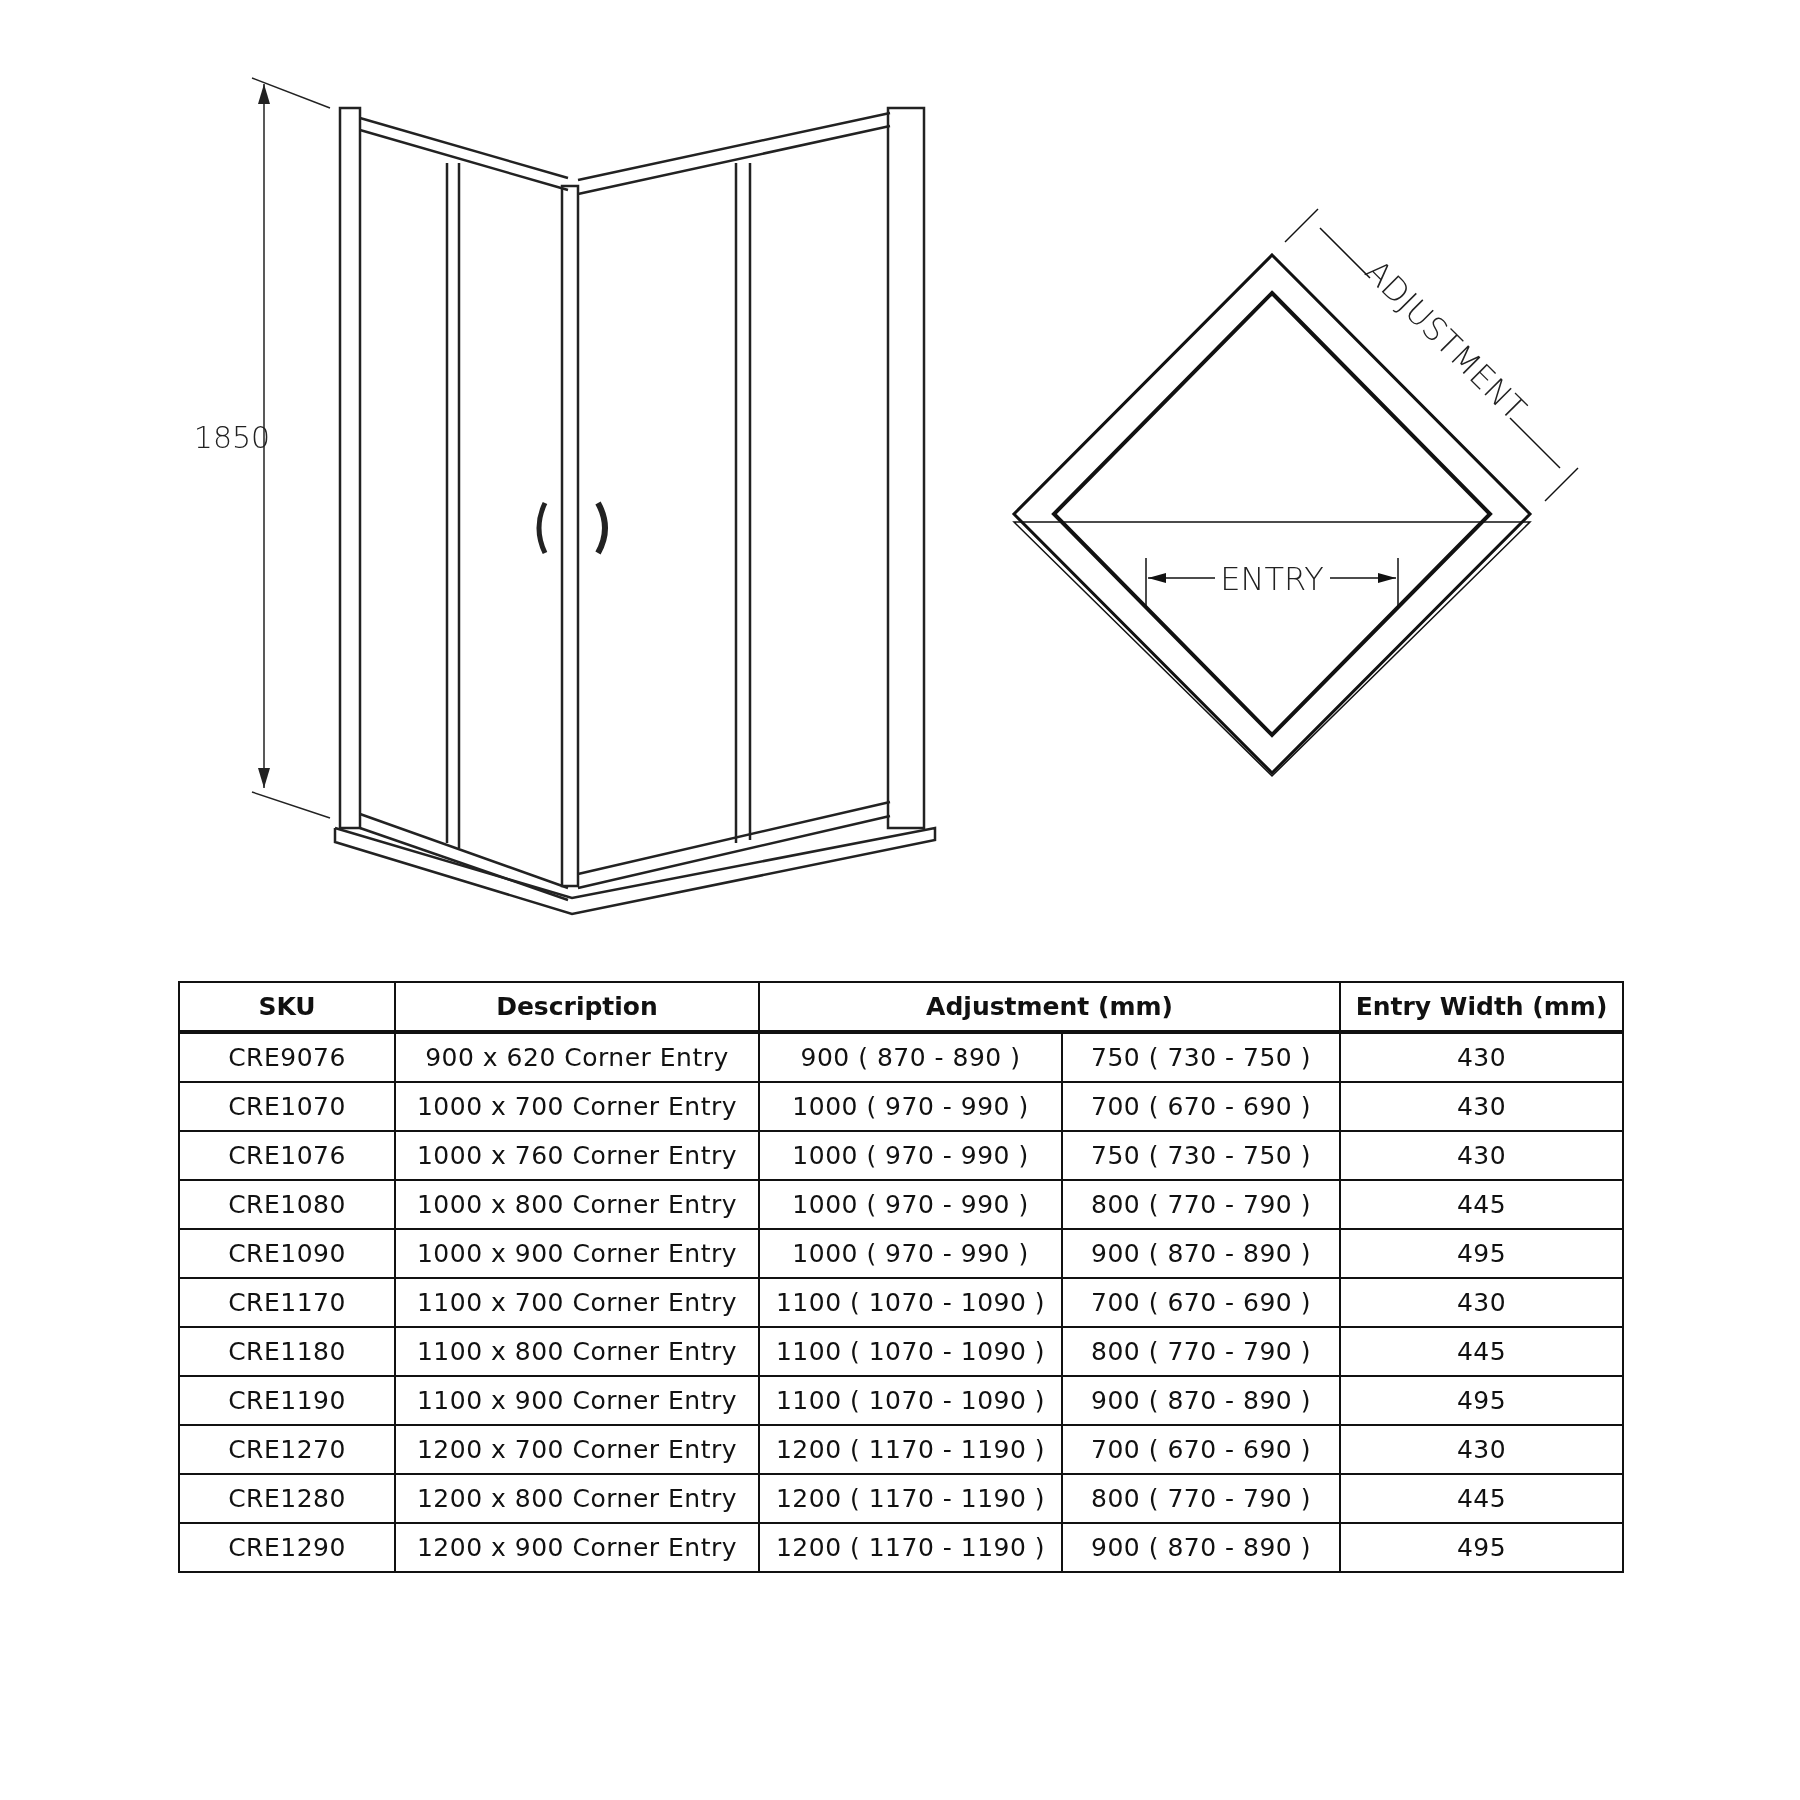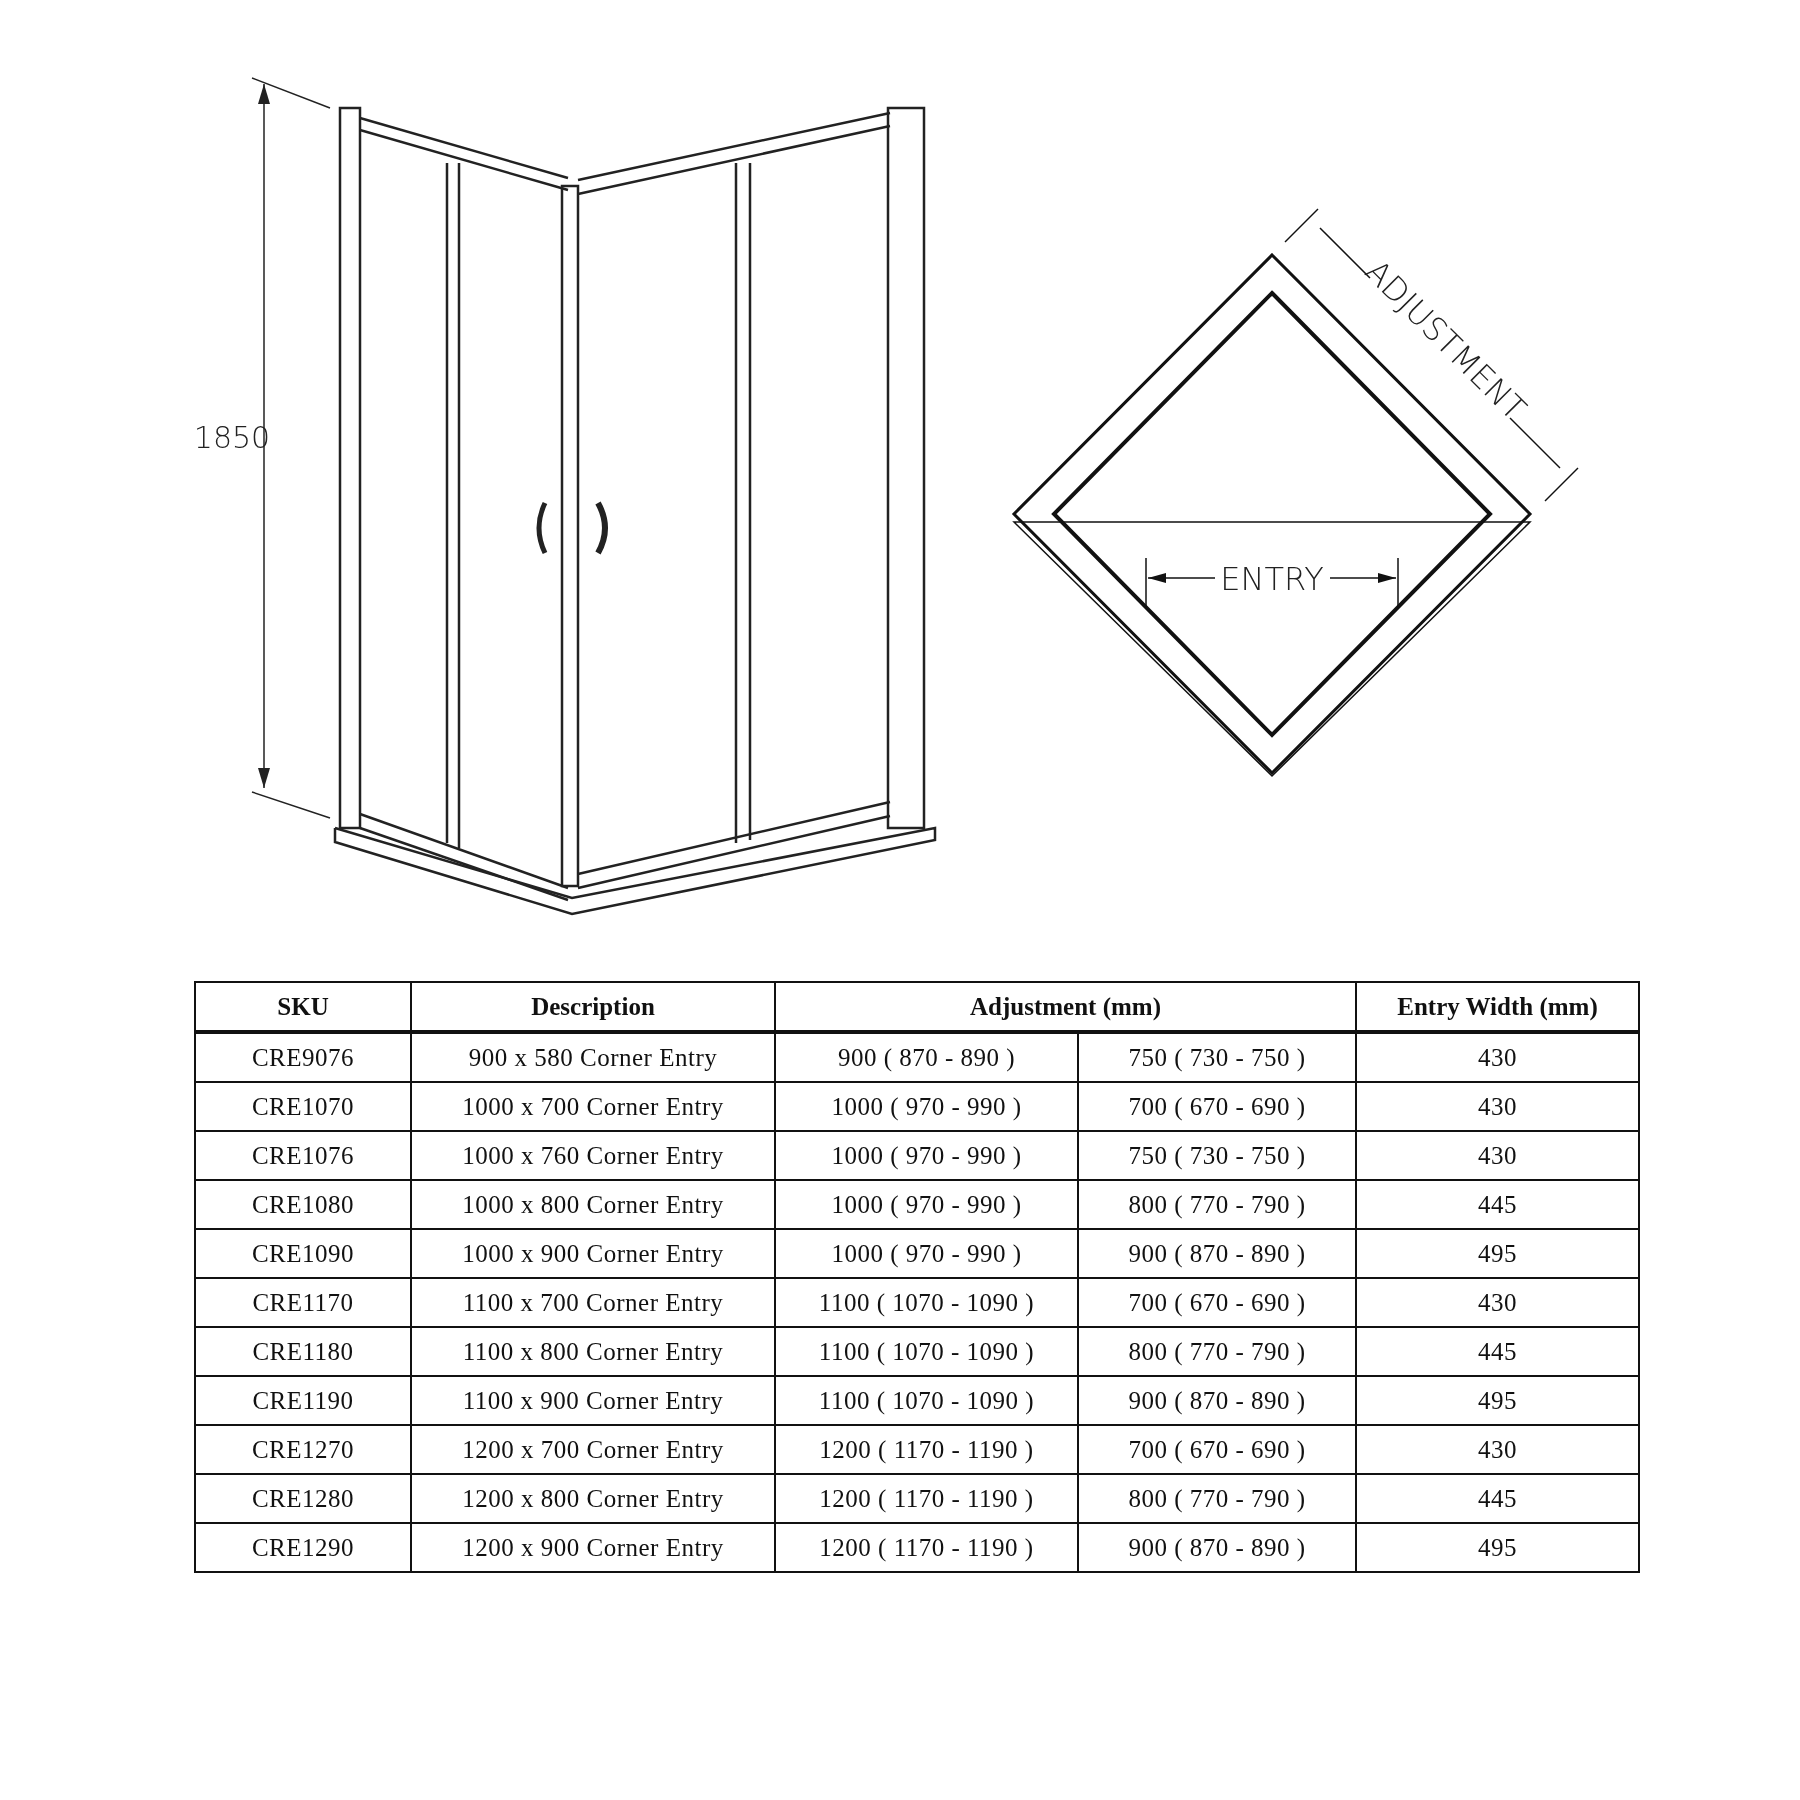--- a/index.html
+++ b/index.html
@@ -1,20 +1,20 @@
 <!DOCTYPE html>
 <html><head>
 <meta charset="utf-8">
 <style>
   html, body { margin:0; padding:0; background:#ffffff; }
   body { width:1800px; height:1800px; position:relative; overflow:hidden; font-family:"DejaVu Sans", sans-serif; color:#111; }
   .diagram { position:absolute; left:0; top:8px; width:1800px; height:940px; }
   .diagram svg { width:1800px; height:940px; display:block; }
   .dim-text { font-family:"DejaVu Sans", sans-serif; font-weight:300; fill:#222; }
-  table.spec { position:absolute; left:194px; top:981px; width:1444px; border-collapse:collapse; table-layout:fixed;font-family:Liberation Serif, serif; }
+  table.spec { position:absolute; left:178px; top:981px; width:1444px; border-collapse:collapse; table-layout:fixed; }
   table.spec th, table.spec td { border:2px solid #111; text-align:center; vertical-align:middle; padding:0; }
   table.spec th { height:47px; font-weight:bold; font-size:25px; border-bottom:4px solid #111; }
   table.spec td { height:47px; font-size:25px; letter-spacing:0.5px; }
 </style>
 </head>
 <body>
 
 <div class="diagram">
   <svg viewBox="0 0 1800 940" xmlns="http://www.w3.org/2000/svg">
     <g fill="none" stroke="#222" stroke-width="2.5">
@@ -84,21 +84,21 @@
     <tr>
       <th>SKU</th>
       <th>Description</th>
       <th colspan="2">Adjustment (mm)</th>
       <th>Entry Width (mm)</th>
     </tr>
   </thead>
   <tbody id="rows">
       <tr>
         <td>CRE9076</td>
-        <td>900 x 580 Corner Entry</td>
+        <td>900 x 620 Corner Entry</td>
         <td>900 ( 870 - 890 )</td>
         <td>750 ( 730 - 750 )</td>
         <td>430</td>
       </tr>
       <tr>
         <td>CRE1070</td>
         <td>1000 x 700 Corner Entry</td>
         <td>1000 ( 970 - 990 )</td>
         <td>700 ( 670 - 690 )</td>
         <td>430</td>

